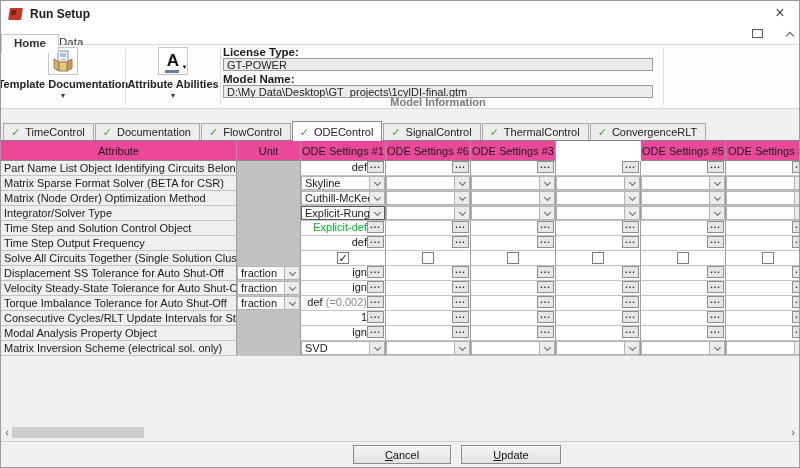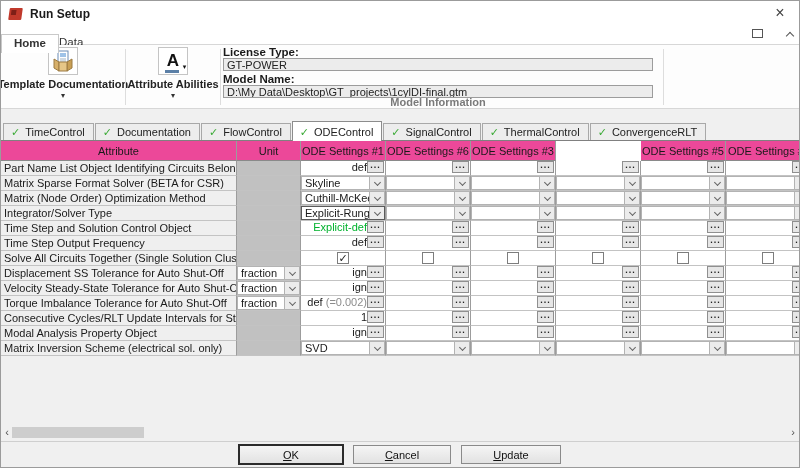--- a/index.html
+++ b/index.html
@@ -763,17 +763,16 @@
     <div class="sarrow">‹</div>
     <div class="strack">
       <div class="sthumb"></div>
     </div>
     <div class="sarrow">›</div>
   </div>
 
   <div class="footer-sep"></div>
 
   <div class="footer">
-    <button class="btn btn-ok">OK</button>
     <button class="btn btn-cancel">Cancel</button>
     <button class="btn btn-apply">Update</button>
   </div>
 </div>
 
 </body></html>

